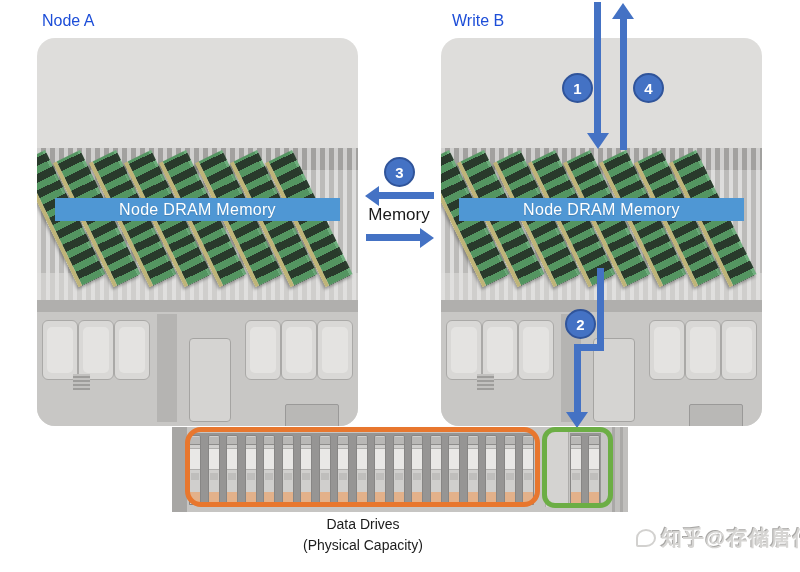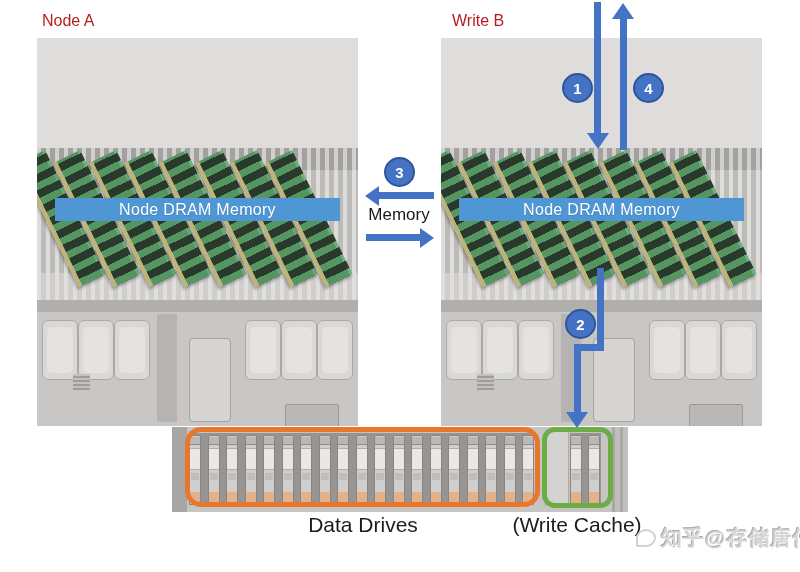--- a/index.html
+++ b/index.html
@@ -8,23 +8,23 @@
     --banner:#4f97d4;
     --orange:#e8772e;
     --green:#6cae45;
   }
   html,body{margin:0;padding:0;background:#fff;}
   #canvas{
     position:relative;width:800px;height:572px;background:#fff;
     font-family:"Liberation Sans", sans-serif;overflow:hidden;
   }
   
-  .node{position:absolute;top:38px;width:321px;height:388px;background:#dedddb;overflow:hidden;}
+  .node{position:absolute;top:38px;width:321px;height:388px;background:#dedddb;overflow:hidden;border-radius:18px;}
   #nodeA{left:37px;} #nodeB{left:441px;}
-  .node-label{position:absolute;top:12px;font-size:16px;color:#b91c1c;}
+  .node-label{position:absolute;top:12px;font-size:16px;color:#1d4ed8;}
   #nodeA-label{left:42px;} #nodeB-label{left:452px;}
   .slot-band{position:absolute;left:0;right:0;top:110px;height:125px;
     background:
       repeating-linear-gradient(90deg, rgba(255,255,255,.5) 0 4px, rgba(0,0,0,0) 4px 9px),
       linear-gradient(#a2a19f 0 18%, #bcbbb9 18% 100%);}
   .band-lower{position:absolute;left:0;right:0;top:235px;height:27px;background:#d6d5d3;
     background:repeating-linear-gradient(90deg, rgba(255,255,255,.35) 0 4px, rgba(0,0,0,0) 4px 9px),#cfcecc;}
   .dark-strip{position:absolute;left:0;right:0;top:262px;height:12px;background:#b0afad;}
   .bottom-sec{position:absolute;left:0;right:0;top:274px;height:114px;background:#c8c7c5;}
   .fan{position:absolute;top:8px;width:34px;height:58px;background:#d9d8d6;border:1px solid #aaa9a7;border-radius:6px;}
@@ -70,21 +70,21 @@
   .drive{position:relative;width:12px;height:70px;background:#d0cfcd;border:1px solid #878685;
     border-radius:2px 2px 1px 1px;box-sizing:border-box;flex:0 0 auto;}
   .d-handle{position:absolute;top:1px;left:0;right:0;height:7px;background:#b9b8b6;border-bottom:1px solid #8d8c8a;}
   .d-label{position:absolute;top:12px;left:0;right:0;height:20px;background:#e9e8e6;border-top:1px solid #b0afad;border-bottom:1px solid #b0afad;}
   .d-mini{position:absolute;top:37px;left:1px;right:1px;height:7px;background:#bfbebc;}
   .d-led{position:absolute;bottom:1px;left:0;right:0;height:11px;background:#e3b18a;}
   .hl-box{position:absolute;z-index:7;background:transparent;box-sizing:border-box;}
   #orange-box{left:185px;top:427px;width:355px;height:80px;border:5px solid var(--orange);border-radius:16px;}
   #green-box{left:542px;top:427px;width:71px;height:81px;border:5px solid var(--green);border-radius:13px;}
   
-  .caption{position:absolute;width:210px;text-align:center;font-size:21px;line-height:21px;color:#1c1c1c;z-index:8;}
+  .caption{position:absolute;width:210px;text-align:center;font-size:14px;line-height:21px;color:#1c1c1c;z-index:8;}
   #cap-data{left:258px;top:514px;}
   #cap-nvram{left:472px;top:514px;}
   
   .watermark{position:absolute;left:636px;top:524px;display:flex;align-items:center;gap:5px;z-index:9;}
   .wm-icon{width:16px;height:14px;border:2px solid #d2d1cf;border-radius:50% 50% 50% 10%;display:inline-block;
     box-shadow:1px 1px 0 #fff;}
   .wm-text{font-size:21px;font-weight:bold;letter-spacing:1px;white-space:nowrap;color:#d6d5d3;
     text-shadow:1px 1px 0 #ffffff, -1px -1px 0 #a8a7a5;}
 </style>
 </head>
@@ -333,23 +333,23 @@
           <span class="d-led"></span>
         </div>
       </div>
     <div class="bezel-r"></div>
   </div>
   <div class="hl-box" id="orange-box"></div>
   <div class="hl-box" id="green-box"></div>
 
   <div class="caption" id="cap-data">
     <div>Data Drives</div>
+    <div>(Physical Capacity)</div>
   </div>
   <div class="caption" id="cap-nvram">
-    <div>(Write Cache)</div>
   </div>
 
   <div class="watermark">
     <span class="wm-icon"></span>
     <span class="wm-text">知乎@存储唐僧</span>
   </div>
 
 </div>
 
 </body></html>

